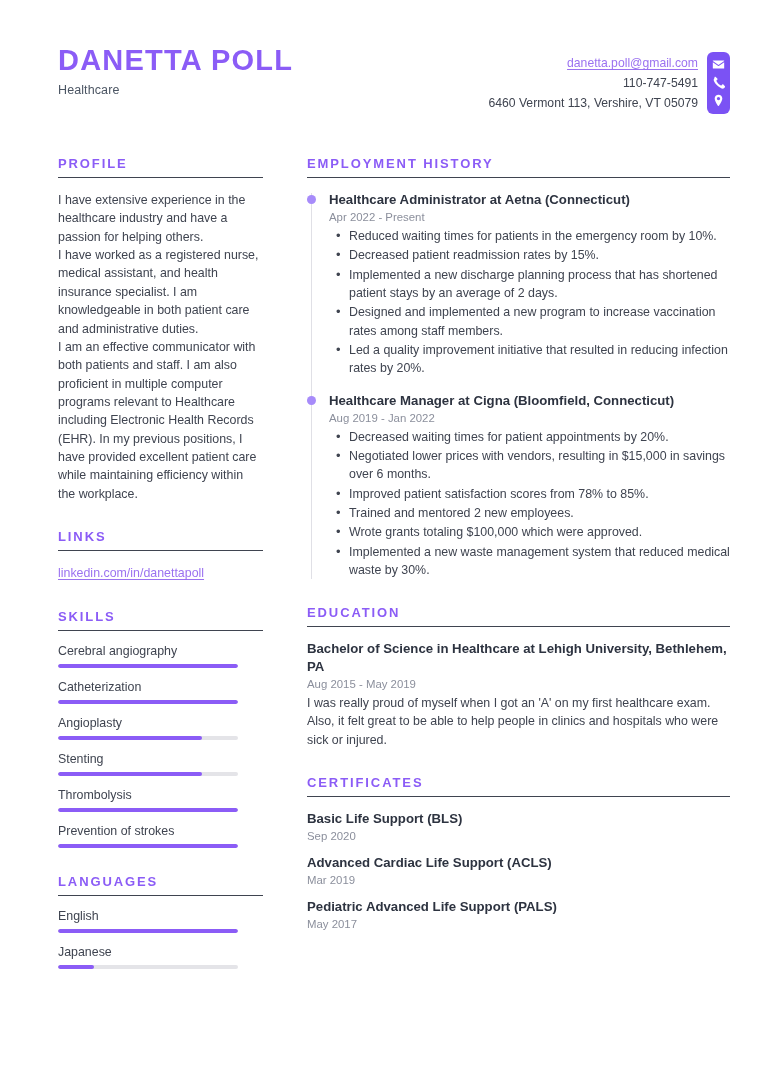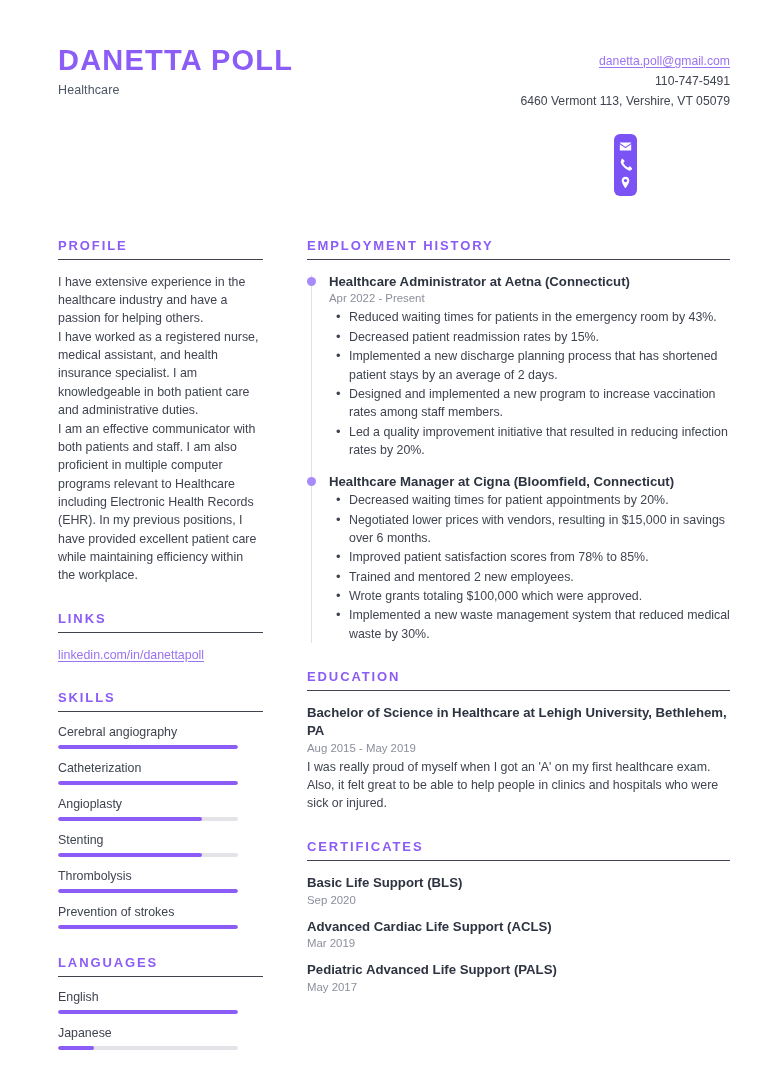--- a/index.html
+++ b/index.html
@@ -32,24 +32,23 @@
     line-height: 1.15;
   }
   .job-title {
     margin-top: 6px;
     font-size: 12.5px;
     color: #4b5563;
     letter-spacing: .1px;
   }
   .contact-wrap {
     display: flex;
-    align-items: center;
-    gap: 22px;
+    align-items: flex-end;
+    gap: 9px;
     padding-top: 8px;
-    flex-direction: column;
   }
   .contact-lines {
     text-align: right;
     font-size: 12.2px;
     line-height: 1.63;
     color: #3f4450;
   }
   .contact-email {
     color: #9b72f0;
     text-decoration: underline;
@@ -314,31 +313,32 @@
       <div class="section">
         <div class="section-heading">EMPLOYMENT HISTORY</div>
         <hr class="section-rule">
         <div class="timeline">
 
           <div class="job">
             <span class="job-dot"></span>
             <div class="entry-title">Healthcare Administrator at Aetna (Connecticut)</div>
             <div class="entry-date">Apr 2022 - Present</div>
             <ul class="bullets">
-              <li>Reduced waiting times for patients in the emergency room by 43%.</li>
+              <li>Reduced waiting times for patients in the emergency room by 10%.</li>
               <li>Decreased patient readmission rates by 15%.</li>
               <li>Implemented a new discharge planning process that has shortened patient stays by an average of 2 days.</li>
               <li>Designed and implemented a new program to increase vaccination rates among staff members.</li>
               <li>Led a quality improvement initiative that resulted in reducing infection rates by 20%.</li>
             </ul>
           </div>
 
           <div class="job">
             <span class="job-dot"></span>
             <div class="entry-title">Healthcare Manager at Cigna (Bloomfield, Connecticut)</div>
+            <div class="entry-date">Aug 2019 - Jan 2022</div>
             <ul class="bullets">
               <li>Decreased waiting times for patient appointments by 20%.</li>
               <li>Negotiated lower prices with vendors, resulting in $15,000 in savings over 6 months.</li>
               <li>Improved patient satisfaction scores from 78% to 85%.</li>
               <li>Trained and mentored 2 new employees.</li>
               <li>Wrote grants totaling $100,000 which were approved.</li>
               <li>Implemented a new waste management system that reduced medical waste by 30%.</li>
             </ul>
           </div>
 

